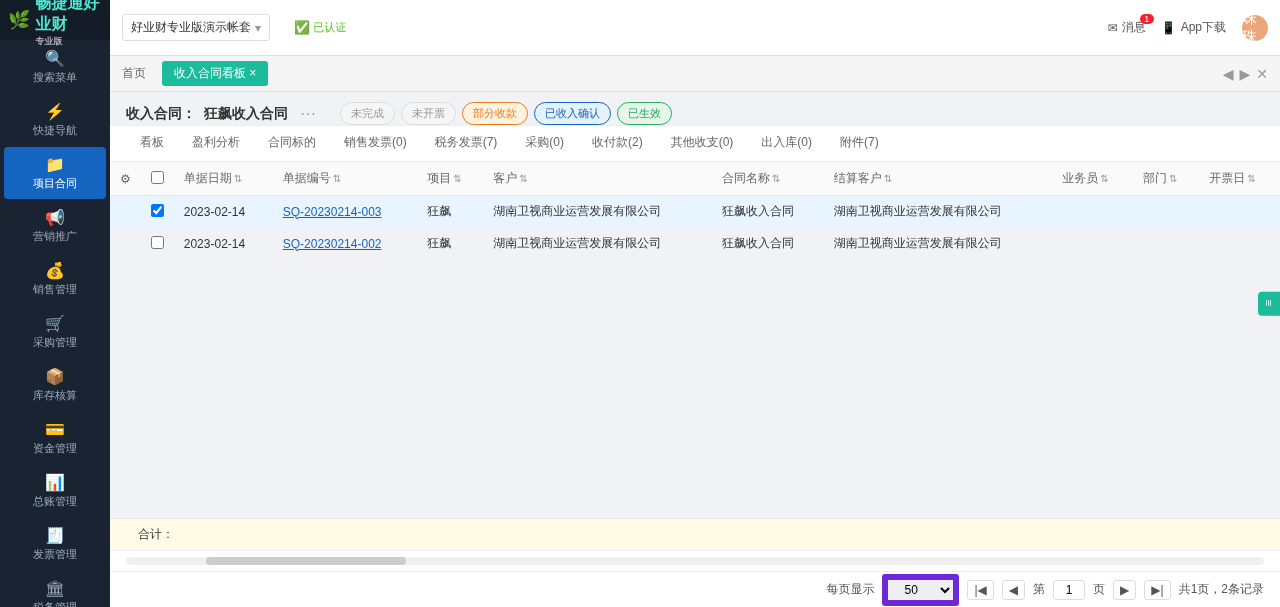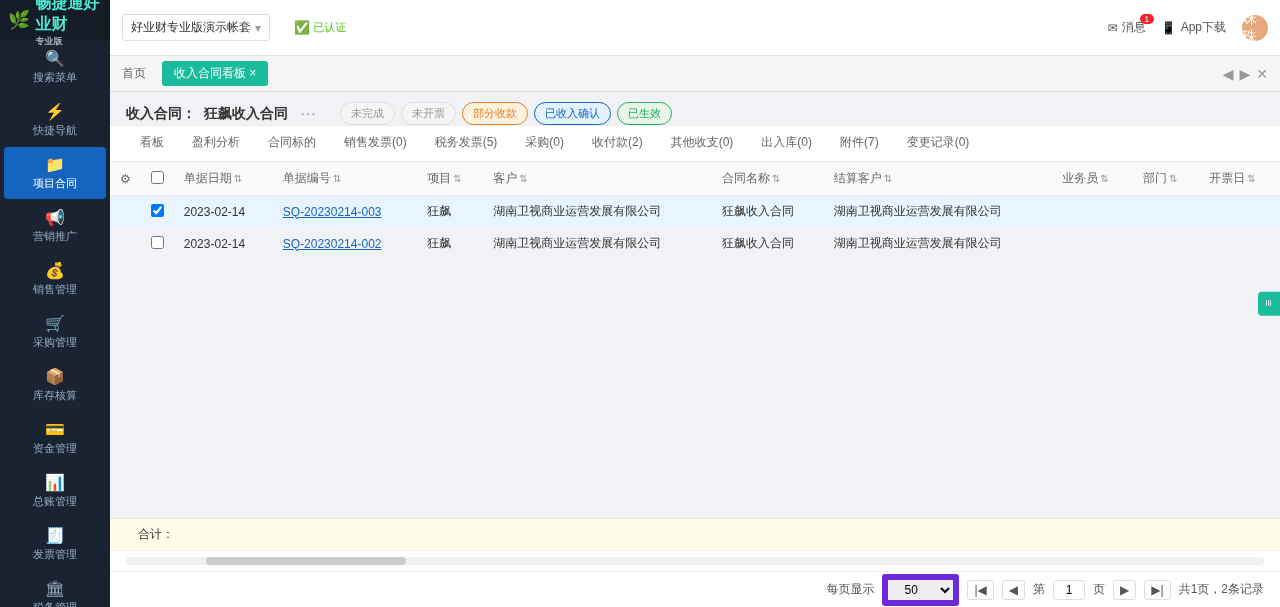--- a/index.html
+++ b/index.html
@@ -182,27 +182,26 @@
         <span class="status-btn blue-outline">已收入确认</span>
         <span class="status-btn green">已生效</span>
       </div>
   </div>
 
   <div class="sub-tabs" id="sub-tabs-container">
       <div class="sub-tab">看板</div>
       <div class="sub-tab">盈利分析</div>
       <div class="sub-tab">合同标的</div>
       <div class="sub-tab">销售发票(0)</div>
-      <div class="sub-tab">税务发票(5)</div>
+      <div class="sub-tab">税务发票(7)</div>
       <div class="sub-tab">采购(0)</div>
       <div class="sub-tab">收付款(2)</div>
       <div class="sub-tab">其他收支(0)</div>
       <div class="sub-tab">出入库(0)</div>
       <div class="sub-tab">附件(7)</div>
-      <div class="sub-tab">变更记录(0)</div>
     </div>
 
   <div class="table-container">
     <table>
       <thead>
         <tr>
           <th class="settings-th">⚙</th>
           <th class="checkbox-cell"><input type="checkbox" style=""></th>
           <th>单据日期<span class="th-icon">⇅</span></th>
           <th>单据编号<span class="th-icon">⇅</span></th>

